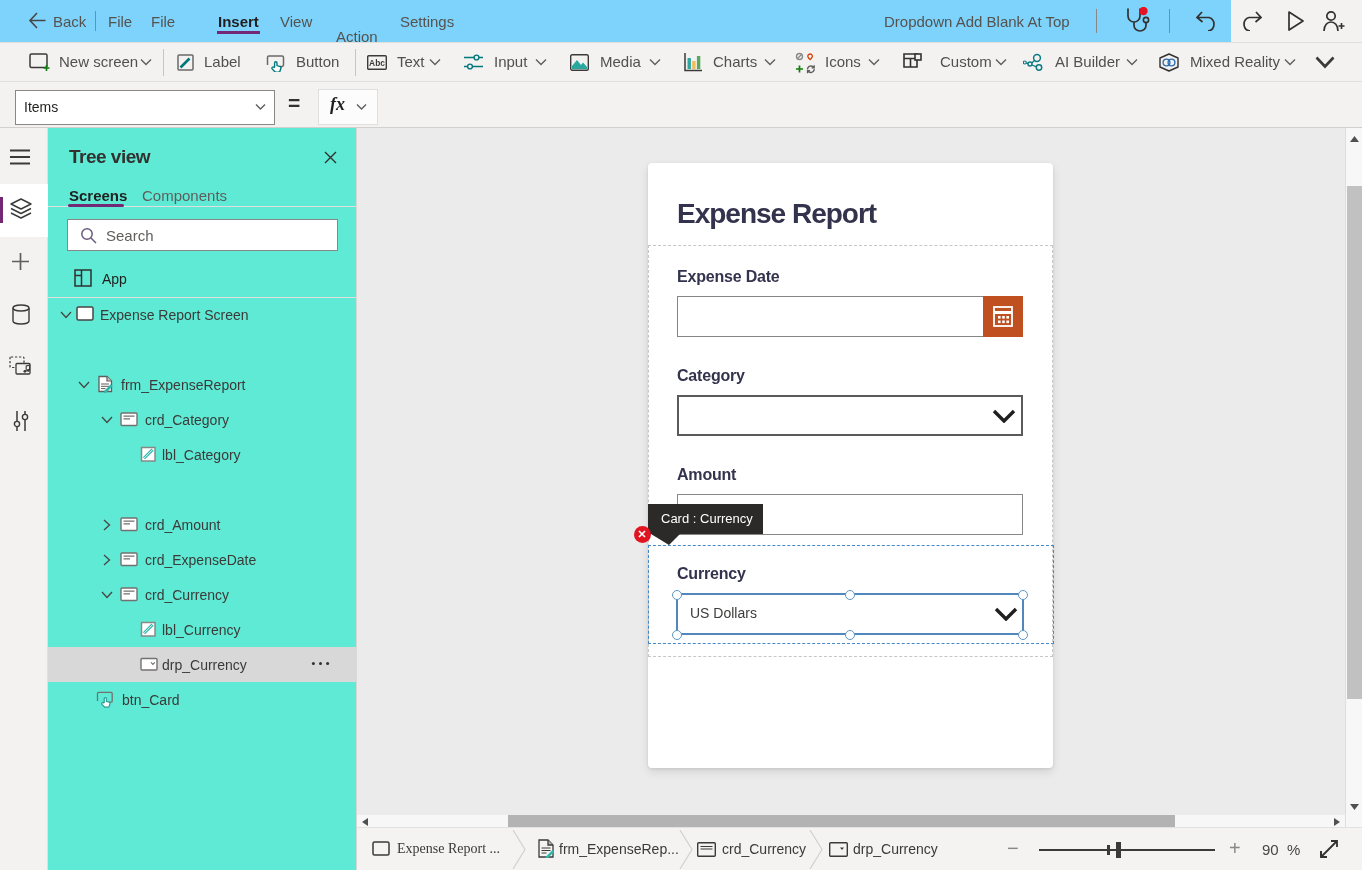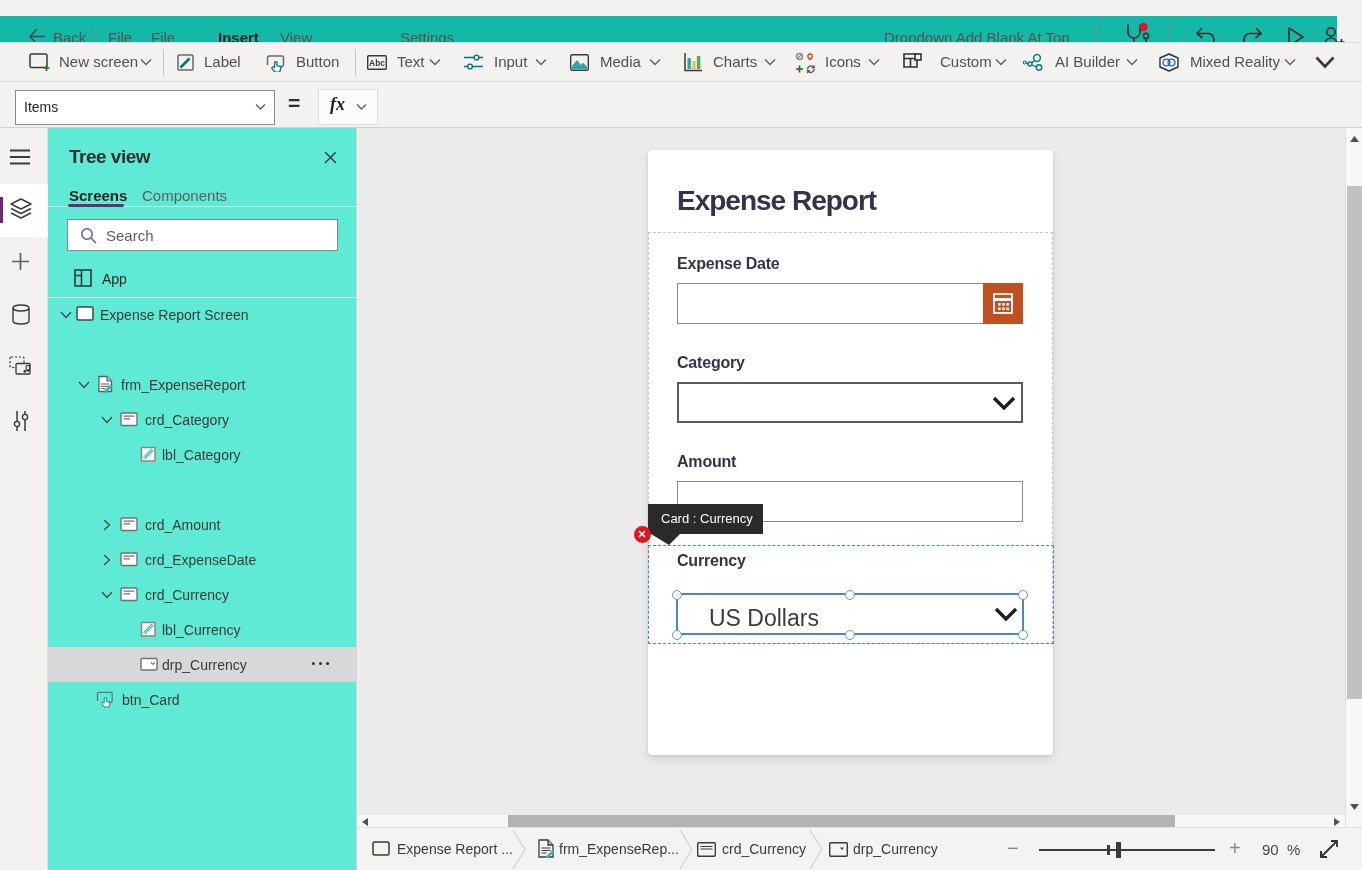--- a/index.html
+++ b/index.html
@@ -2,21 +2,21 @@
 <html><head>
 <meta charset="utf-8">
 <style>
   * { margin:0; padding:0; box-sizing:border-box; }
   html,body { width:1362px; height:870px; overflow:hidden; }
   body { font-family:"Liberation Sans", sans-serif; position:relative; background:#f3f2f1; color:#323130; }
   .abs { position:absolute; }
   svg { display:block; }
 
   
-  #topbar { left:0; top:16px; width:1337px; height:42px; background:#14b8a6; }
+  #topbar { left:0; top:0; width:1231px; height:42px; background:#7dd3fc; }
   #topbar .menu { font-size:15px; color:#55534f; top:13px; }
   .vsep { width:1px; background:#8a8886; }
 
   
   #toolbar { left:0; top:42px; width:1362px; height:40px; background:#f3f2f1; border-top:1px solid #e1dfdd; border-bottom:1px solid #e1dfdd; }
   .tb-label { font-size:15px; color:#52504e; }
   .chev { stroke:#605e5c; stroke-width:1.4; fill:none; }
 
   
   #fxbar { left:0; top:82px; width:1362px; height:46px; background:#f3f2f1; border-bottom:1px solid #d2d0ce; }
@@ -24,21 +24,21 @@
   
   #rail { left:0; top:128px; width:48px; height:742px; background:#f3f2f1; border-right:1px solid #e1dfdd; }
 
   
   #tree { left:48px; top:128px; width:309px; height:742px; background:#5eead4; border-right:1px solid #d8d6d4; }
   .trow { position:absolute; left:0; width:309px; height:35px; }
   .trow .txt { position:absolute; top:50%; transform:translateY(-50%); font-size:14px; color:#3b3a39; white-space:nowrap; }
 
   
   #canvas { left:357px; top:128px; width:988px; height:687px; background:#ebebeb; overflow:hidden; }
-  #card { position:absolute; left:291px; top:22px; width:405px; height:605px; background:#fff; border-radius:4px;
+  #card { position:absolute; left:291px; top:35px; width:405px; height:605px; background:#fff; border-radius:4px;
           box-shadow:0 1px 3px rgba(0,0,0,.09), 0 4px 10px rgba(0,0,0,.10); }
   .flabel { position:absolute; font-size:16px; font-weight:bold; color:#33334d; letter-spacing:-.2px; }
 
   
   #vscroll { left:1345px; top:128px; width:17px; height:699px; background:#f7f7f7; border-left:1px solid #dedede; }
   #hscroll { left:357px; top:815px; width:988px; height:12px; background:#f7f7f7; }
 
   
   #bottombar { left:357px; top:827px; width:1005px; height:43px; background:#f4f3f2; border-top:1px solid #e3e1df; }
   .bc-txt { font-size:14px; color:#3b3a39; }
@@ -426,21 +426,21 @@
         <path d="M2 2 L12 12 L22 2" stroke="#1f1f1f" stroke-width="3.4" fill="none"></path>
       </svg>
     <div class="flabel" style="left:29px;top:303px;">Amount</div>
     <div class="abs" style="left:29px;top:331px;width:346px;height:41px;background:#fff;border:1px solid #8a8886;"></div>
     <div class="flabel" style="left:29px;top:402px;">Currency</div>
   </div>
 
   <div class="abs" style="left:291px;top:417px;width:406px;height:99px;border:1px dashed #4389c9;"></div>
 
   <div class="abs" style="left:319px;top:465px;width:348px;height:42px;background:#fff;border:2px solid #5287bd;"></div>
-  <div class="abs" style="left:352px;top:477px;font-size:23px;color:#3d3c3b;">US Dollars</div>
+  <div class="abs" style="left:333px;top:477px;font-size:14px;color:#3d3c3b;">US Dollars</div>
   <svg class="abs" style="left:637px;top:479px" width="24" height="14" viewBox="0 0 24 14">
       <path d="M2 2 L12 12 L22 2" stroke="#1f1f1f" stroke-width="3.4" fill="none"></path>
     </svg>
 
   <div class="abs" style="left:291px;top:376px;width:115px;height:30px;background:#2b2a29;"></div>
   <div class="abs" style="left:304px;top:383px;font-size:13px;color:#fff;">Card : Currency</div>
   <div class="abs" style="left:294px;top:406px;width:29px;height:11px;background:#2b2a29;clip-path:polygon(0 0,100% 0,62% 100%);"></div>
   <div class="abs" style="left:276.5px;top:397.5px;width:17px;height:17px;border-radius:50%;background:#e11422;"></div>
   <svg class="abs" style="left:281px;top:402px" width="8" height="8" viewBox="0 0 8 8">
       <path d="M1 1 L7 7 M7 1 L1 7" stroke="#fff" stroke-width="1.7"></path>
@@ -472,21 +472,21 @@
   <div class="abs" style="left:151px;top:0px;width:667px;height:12px;background:#b3b3b3;"></div>
   <svg class="abs" style="left:977px;top:3px" width="6" height="8" viewBox="0 0 6 8">
       <path d="M0 0 L6 4 L0 8 Z" fill="#505050"></path>
     </svg>
 </div>
 
 <div class="abs" id="bottombar">
   <svg class="abs" style="left:15px;top:13px" width="18" height="15" viewBox="0 0 18 15">
       <rect x="1" y="1" width="16" height="13" rx="1.5" stroke="#3b3a39" stroke-width="1.5" fill="none"></rect>
     </svg>
-  <div class="abs bc-txt" style="left:40px;top:13px;">Expense Report ...</div>
+  <div class="abs bc-txt" style="left:40px;top:13px;font-family:Liberation Serif, serif;">Expense Report ...</div>
   <svg class="abs" style="left:155px;top:2px" width="14" height="39" viewBox="0 0 14 39">
       <path d="M1 0 L13 19.5 L1 39" stroke="#d2d0ce" stroke-width="1.2" fill="none"></path>
     </svg>
   <svg class="abs" style="left:181px;top:11px" width="16" height="19" viewBox="0 0 16 19">
     <path d="M1 1 h9 l5 5 v12 h-14 Z" stroke="#3b3a39" stroke-width="1.3" fill="none"></path>
     <path d="M10 1 v5 h5" stroke="#3b3a39" stroke-width="1.3" fill="#b9b7b5"></path>
     <path d="M3.5 9 h9 M3.5 11.5 h9 M3.5 14 h5" stroke="#3b3a39" stroke-width="1"></path>
     <path d="M8 17.5 L14.5 11 l1.8 1.8 L9.8 19.2 l-2.6.8 Z" fill="#2fb9ac"></path>
   </svg>
   <div class="abs bc-txt" style="left:202px;top:13px;">frm_ExpenseRep...</div>

